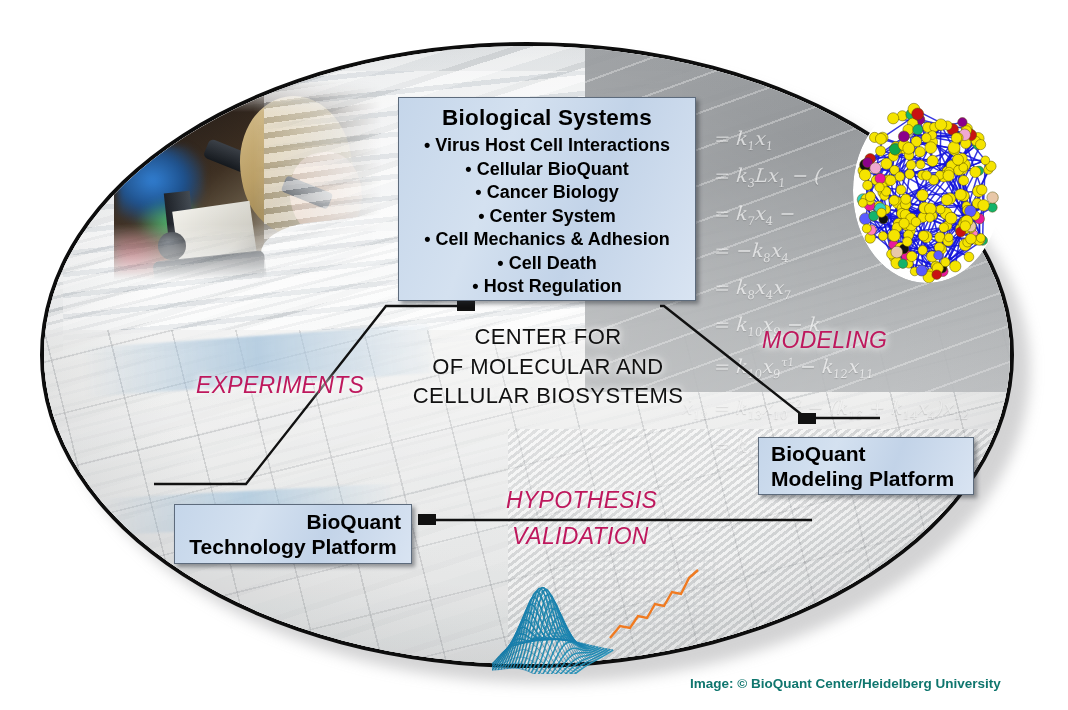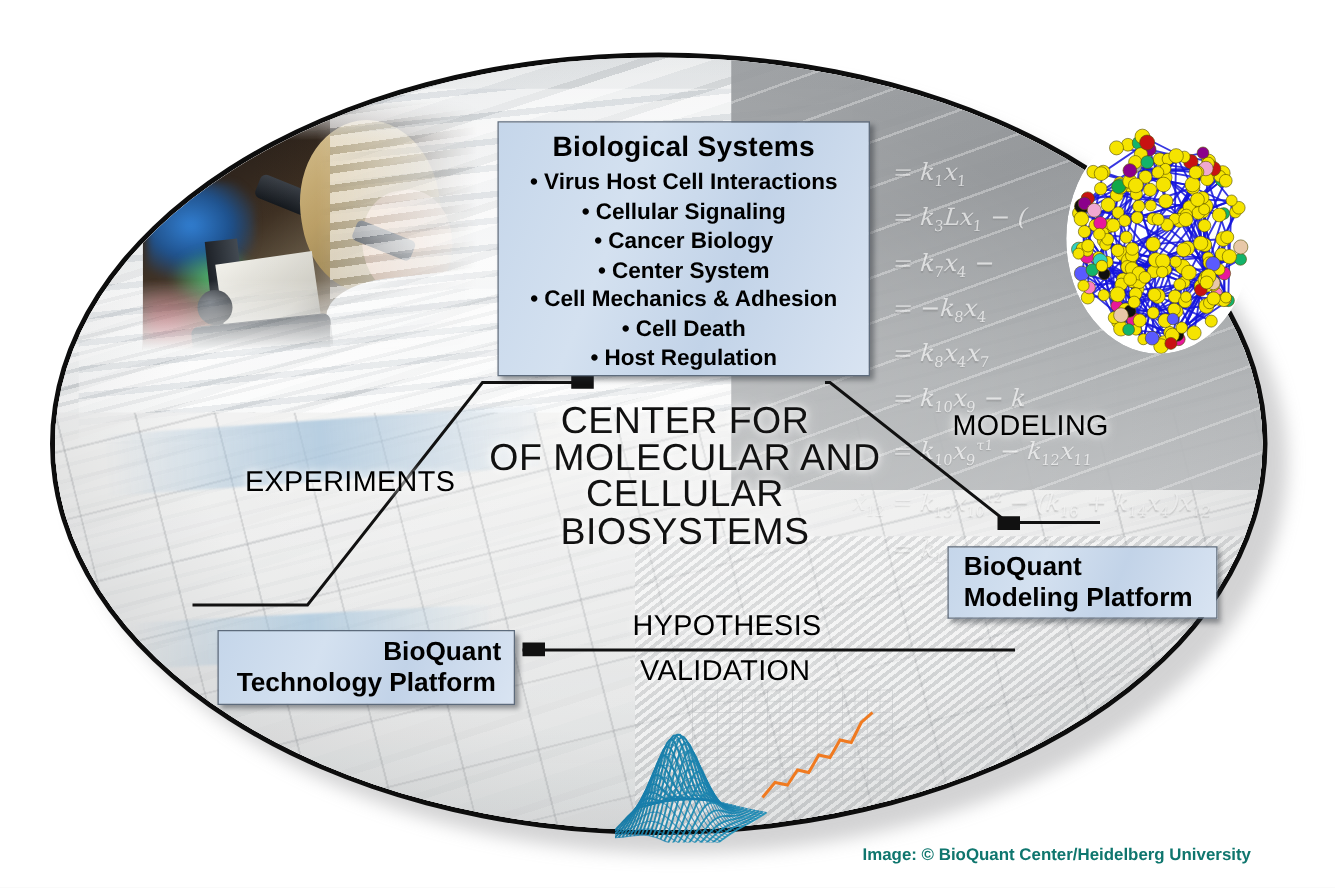--- a/index.html
+++ b/index.html
@@ -161,24 +161,24 @@
   #box-tech .l1{font-size:21px;text-align:right;padding-right:10px;line-height:25px;}
   #box-tech .l2{font-size:21px;text-align:center;line-height:25px;}
 
   #box-model{left:758px;top:423px;width:216px;height:58px;
     display:flex;flex-direction:column;justify-content:center;padding-left:12px;box-sizing:border-box;}
   #box-model .l1{font-size:21px;line-height:25px;}
   #box-model .l2{font-size:21px;line-height:25px;}
 
   
   .center-title{position:absolute;left:372px;top:308px;width:352px;text-align:center;
-    font-size:30px;line-height:29.5px;color:#111;letter-spacing:.4px;
+    font-size:22px;line-height:29.5px;color:#111;letter-spacing:.4px;
     text-shadow:0 0 6px rgba(255,255,255,.95),0 0 12px rgba(255,255,255,.85);}
-  .stage-label{position:absolute;font-size:23px;color:#000000;letter-spacing:.3px;
-    text-shadow:0 0 6px rgba(255,255,255,.95),0 0 11px rgba(255,255,255,.8);white-space:nowrap;}
+  .stage-label{position:absolute;font-size:23px;color:#be185d;letter-spacing:.3px;
+    text-shadow:0 0 6px rgba(255,255,255,.95),0 0 11px rgba(255,255,255,.8);white-space:nowrap;font-style:italic;}
   #lbl-experiments{left:168px;top:358px;margin-left:28px;}
   #lbl-modeling{left:762px;top:313px;}
   #lbl-hypothesis{left:506px;top:473px;}
   #lbl-validation{left:512px;top:509px;text-align:right;}
 
   .credit{position:absolute;left:690px;top:662px;font-size:13.5px;color:#0f766e;
     font-weight:600;white-space:nowrap;}
 </style>
 </head>
 <body>
@@ -896,21 +896,21 @@
     <rect x="798" y="399" width="18" height="11" fill="#111"></rect>
 
     <line x1="418" y1="506" x2="812" y2="506" stroke="#111" stroke-width="2.4"></line>
     <rect x="418" y="500" width="18" height="11" fill="#111"></rect>
   </svg>
 
   <div class="box" id="box-bio">
     <div class="title">Biological Systems</div>
     <ul id="bio-list">
         <li>• Virus Host Cell Interactions</li>
-        <li>• Cellular Signaling</li>
+        <li>• Cellular BioQuant</li>
         <li>• Cancer Biology</li>
         <li>• Center System</li>
         <li>• Cell Mechanics &amp; Adhesion</li>
         <li>• Cell Death</li>
         <li>• Host Regulation</li>
       </ul>
   </div>
 
   <div class="box" id="box-tech">
     <div class="l1">BioQuant</div>

